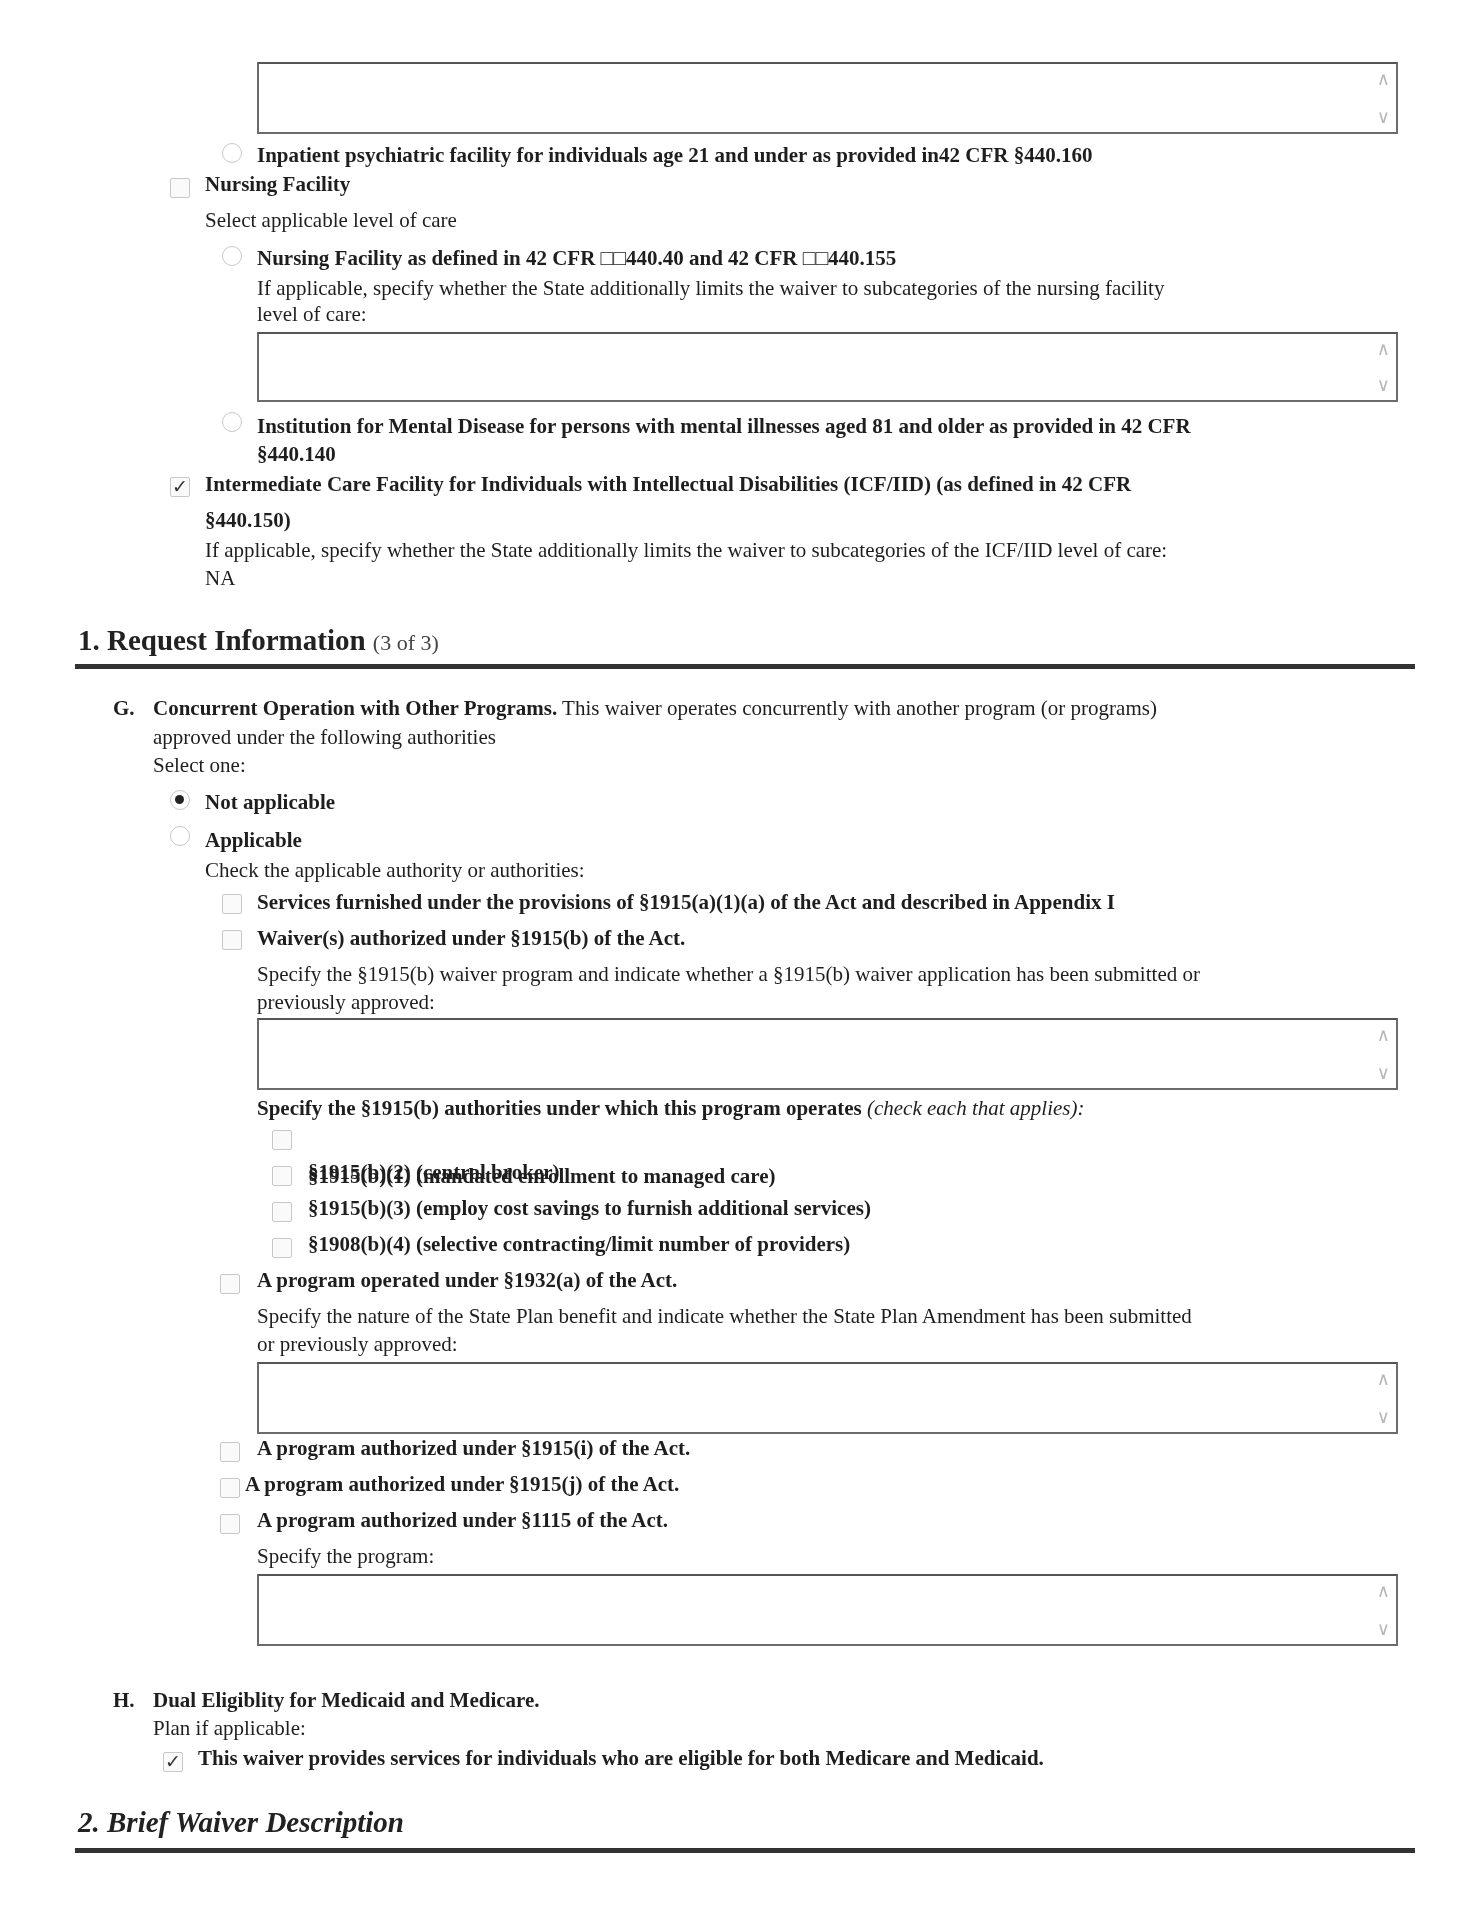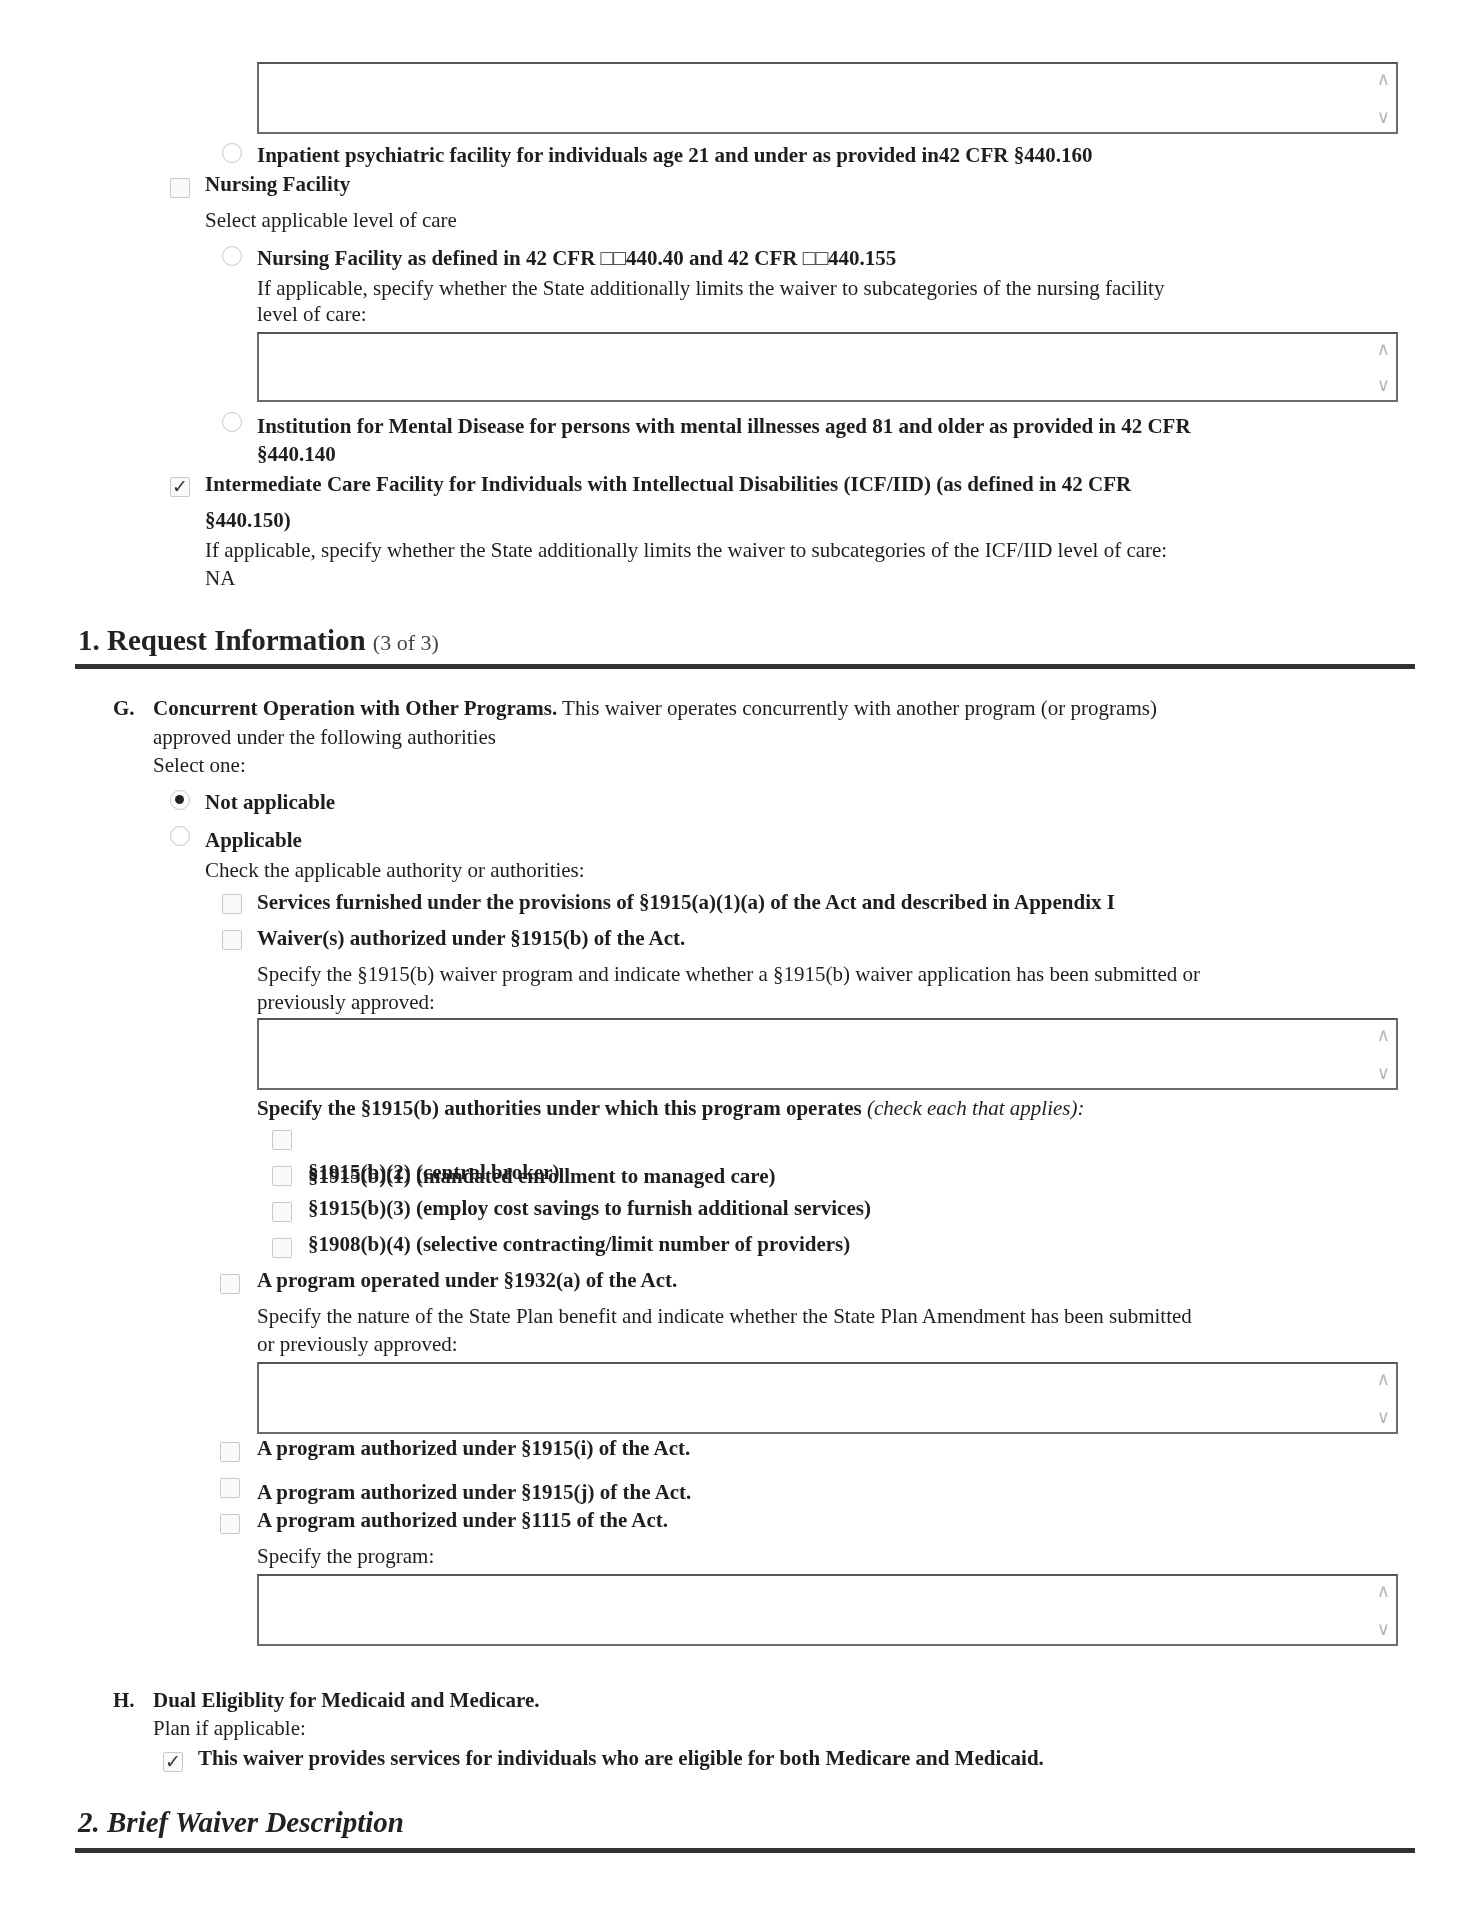--- a/index.html
+++ b/index.html
@@ -105,21 +105,21 @@
 <div class="txt" style="left:257px;top:1304px;">Specify the nature of the State Plan benefit and indicate whether the State Plan Amendment has been submitted</div>
 <div class="txt" style="left:257px;top:1332px;">or previously approved:</div>
 <div class="ta" style="left:257px;top:1362px;width:1141px;height:72px;">
   <span class="up">∧</span>
   <span class="dn">∨</span>
 </div>
 
 <div class="cb" style="left:220px;top:1442px;"></div>
 <div class="txt b" style="left:257px;top:1436px;">A program authorized under §1915(i) of the Act.</div>
 <div class="cb" style="left:220px;top:1478px;"></div>
-<div class="txt b" style="left:257px;top:1472px;margin-top:8px;">A program authorized under §1915(j) of the Act.</div>
+<div class="txt b" style="left:245px;top:1472px;">A program authorized under §1915(j) of the Act.</div>
 <div class="cb" style="left:220px;top:1514px;"></div>
 <div class="txt b" style="left:257px;top:1508px;">A program authorized under §1115 of the Act.</div>
 <div class="txt" style="left:257px;top:1544px;">Specify the program:</div>
 <div class="ta" style="left:257px;top:1574px;width:1141px;height:72px;">
   <span class="up">∧</span>
   <span class="dn">∨</span>
 </div>
 
 <div class="txt b" style="left:113px;top:1688px;">H.</div>
 <div class="txt b" style="left:153px;top:1688px;">Dual Eligiblity for Medicaid and Medicare.</div>

